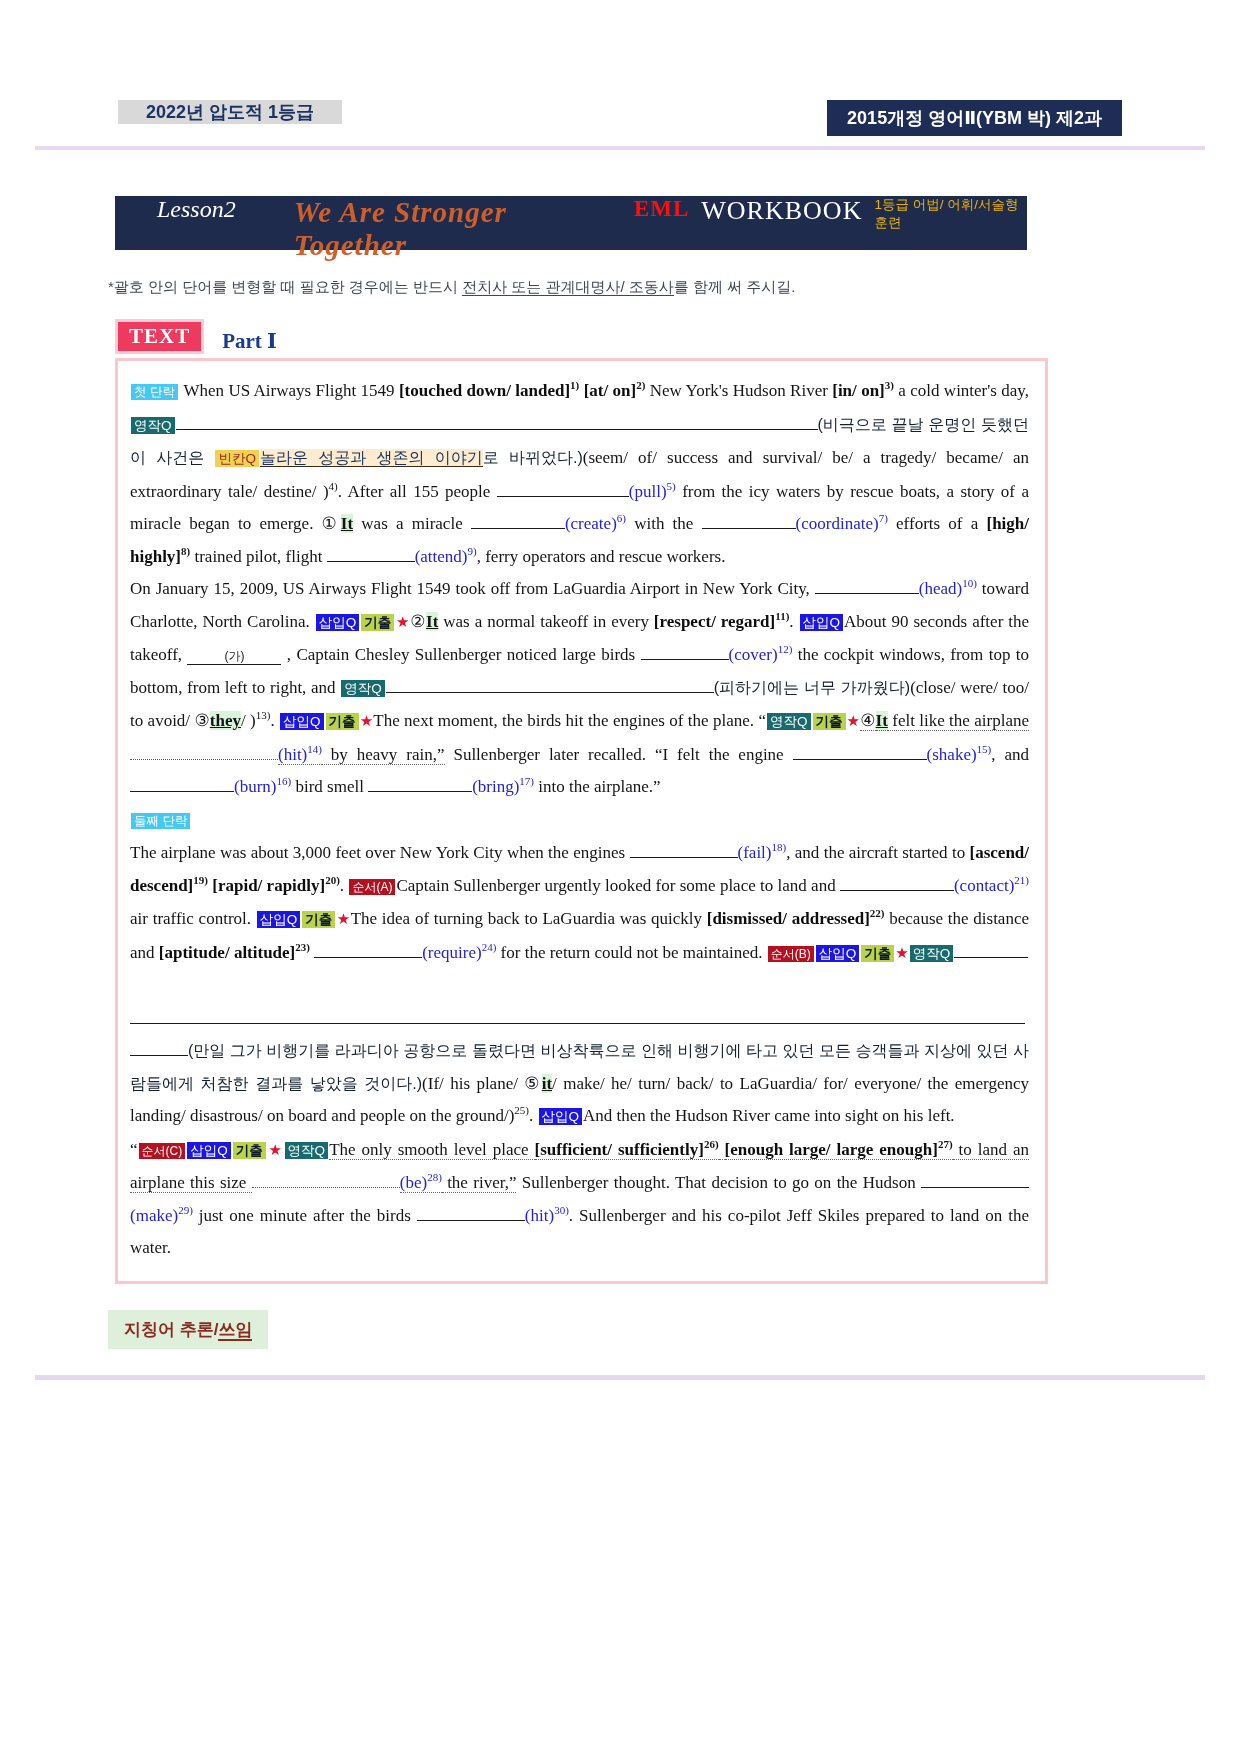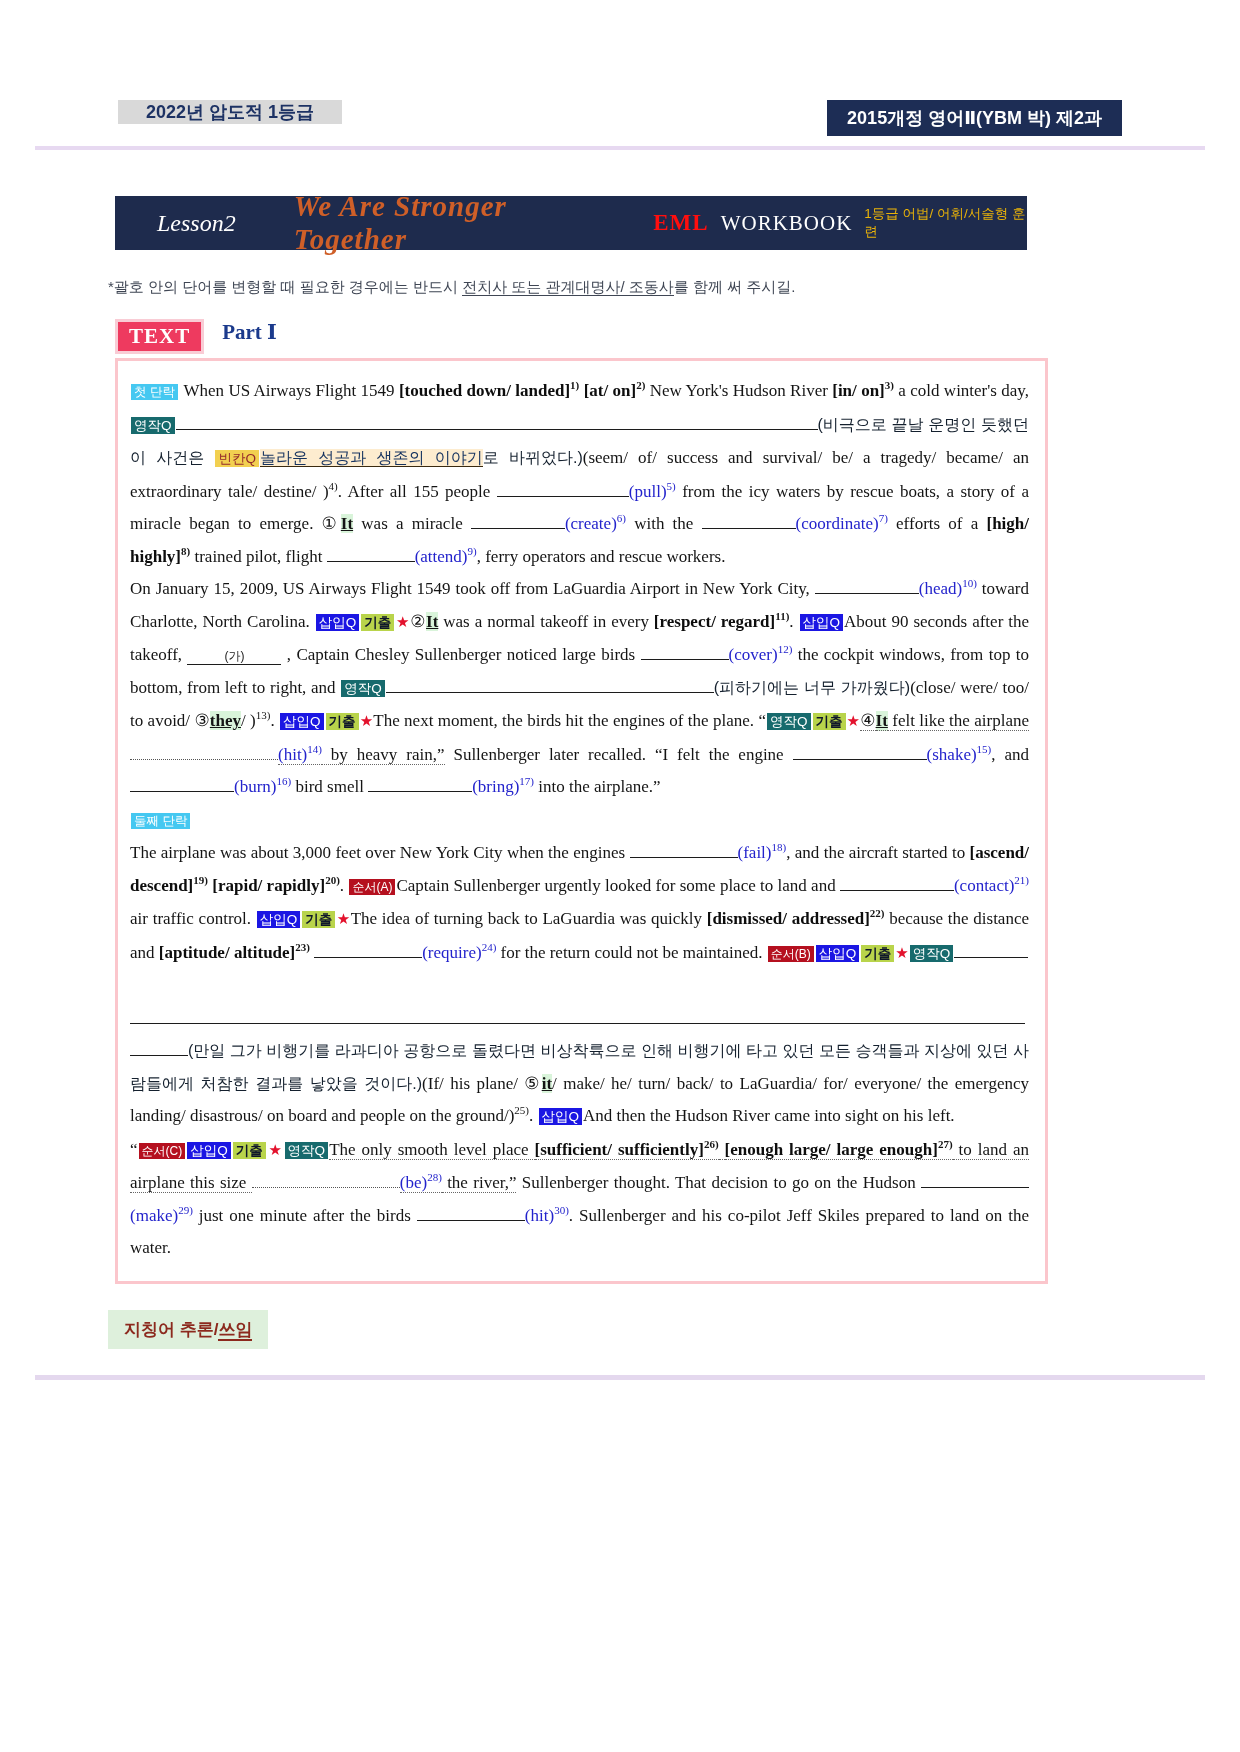--- a/index.html
+++ b/index.html
@@ -6,33 +6,33 @@
   body{width:1240px;height:1752px;overflow:hidden;font-family:"Liberation Serif","DejaVu Serif",serif;color:#141414;}
 
   
   .topbar{display:flex;justify-content:space-between;align-items:flex-start;margin:100px 118px 0 118px;}
   .top-left{background:#d9d9d9;color:#1d3264;font-weight:bold;font-size:18px;padding:0 28px;font-family:"Liberation Sans","DejaVu Sans",sans-serif;}
   .top-right{background:#1d2d55;color:#ffffff;font-weight:bold;font-size:18px;padding:6px 20px;font-family:"Liberation Sans","DejaVu Sans",sans-serif;}
   .divider{height:4px;background:#e7d9f1;margin:10px 35px 0 35px;}
   .divider.bottom{margin-top:26px;height:5px;background:#e4d8ee;}
 
   
-  .banner{background:#1e2b4d;height:54px;margin:46px 118px 0 115px;width:912px;display:flex;align-items:center;box-sizing:border-box;}
+  .banner{background:#1e2b4d;height:54px;margin:46px 118px 0 115px;width:912px;display:flex;align-items:flex-start;box-sizing:border-box;}
   .banner .lesson{color:#fff;font-style:italic;font-size:24px;margin-left:42px;}
   .banner .title{color:#cf5f28;font-style:italic;font-weight:bold;font-size:29px;margin-left:58px;letter-spacing:1px;}
   .banner .eml{color:#ff0e0e;font-weight:bold;font-size:23px;margin-left:48px;letter-spacing:1px;}
-  .banner .wb{color:#fff;font-size:21px;margin-left:12px;letter-spacing:1px;}
+  .banner .wb{color:#fff;font-size:26px;margin-left:12px;letter-spacing:1px;}
   .banner .sub{color:#eab308;font-size:13.5px;margin-left:12px;font-family:"Liberation Sans","DejaVu Sans",sans-serif;}
 
   
   .notes{margin:22px 0 0 108px;font-family:"Liberation Sans","DejaVu Sans",sans-serif;font-size:15px;color:#3f4654;line-height:29px;}
   .note-u{border-bottom:1.5px solid #3f4654;}
 
   
-  .section-head{margin:18px 0 0 115px;display:flex;align-items:flex-start;}
+  .section-head{margin:18px 0 0 115px;display:flex;align-items:flex-end;}
   .text-badge{background:#ee3a5f;border:3px solid #f9ccd5;color:#fff;font-weight:bold;font-size:21px;padding:2px 11px;letter-spacing:1px;}
   .part-title{color:#1b3a8c;font-weight:bold;font-size:21px;margin-left:18px;}
 
   
   .passage{box-sizing:border-box;margin:4px 0 0 115px;width:933px;border:3px solid #fbc6cc;padding:14px 16px 16px 12px;
            font-size:17px;line-height:32.5px;text-align:justify;}
   sup{font-size:11px;line-height:0;vertical-align:super;}
   .supb{color:#141414;}
   .suph{color:#2323cc;}
   .rt{color:#141414;}

